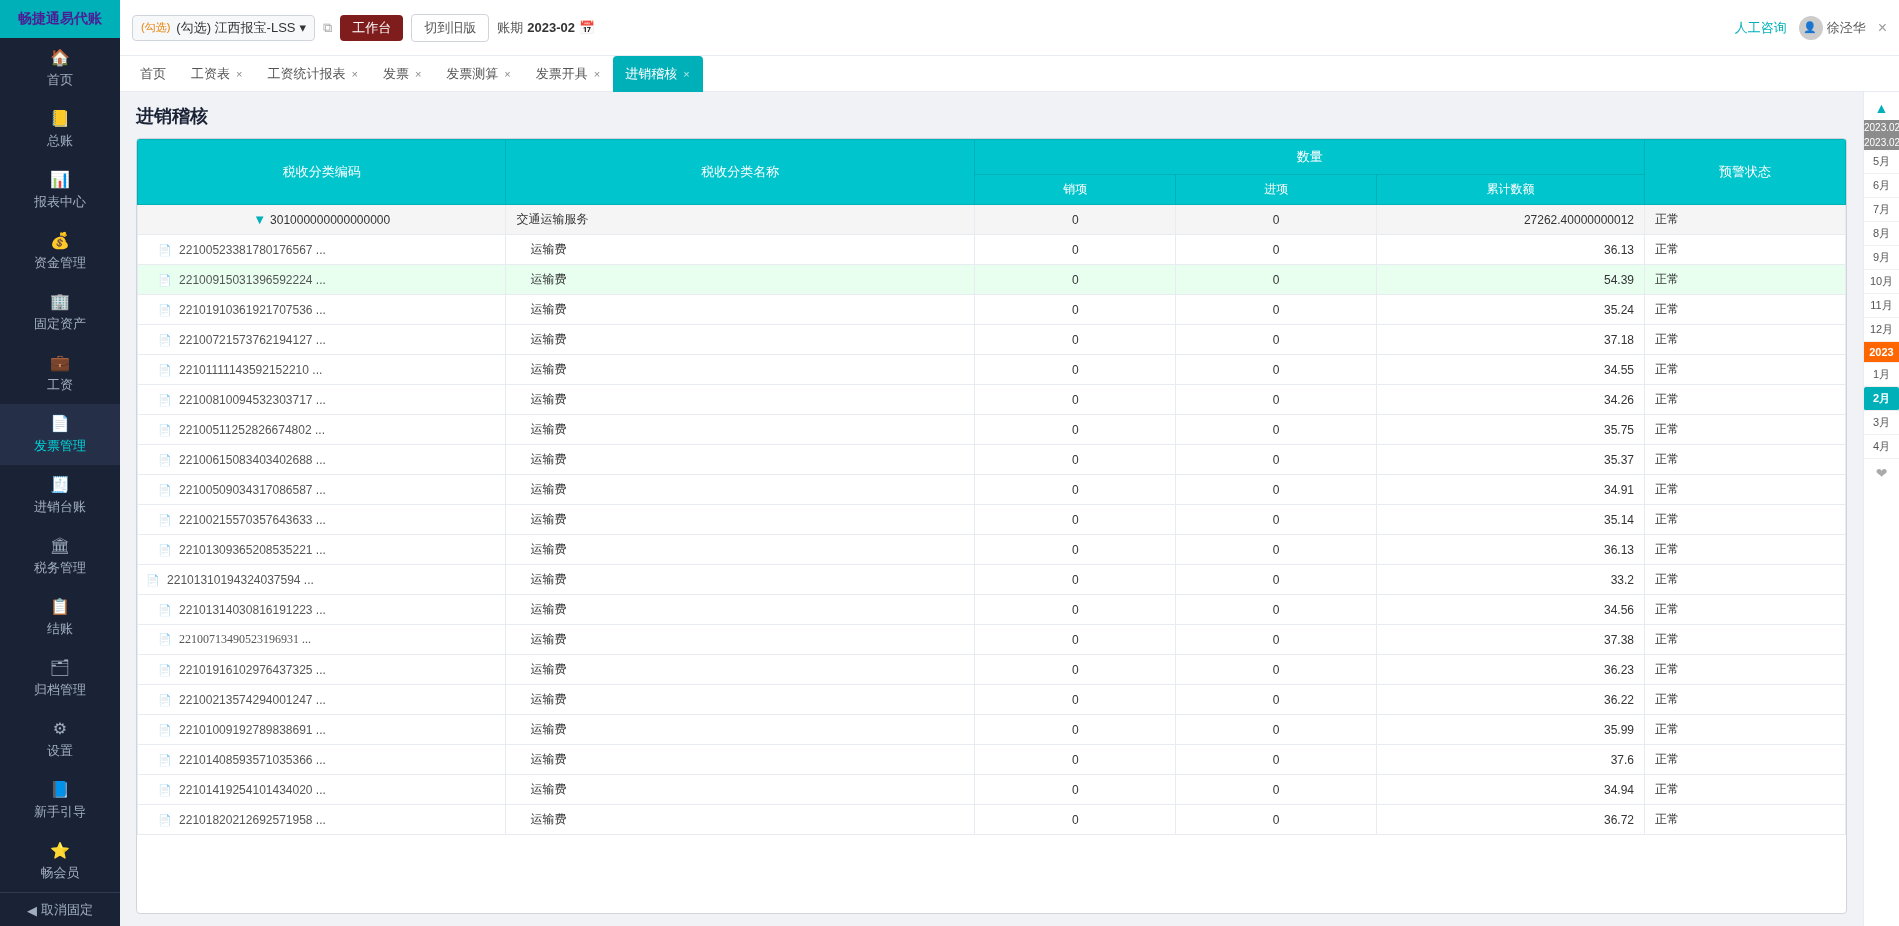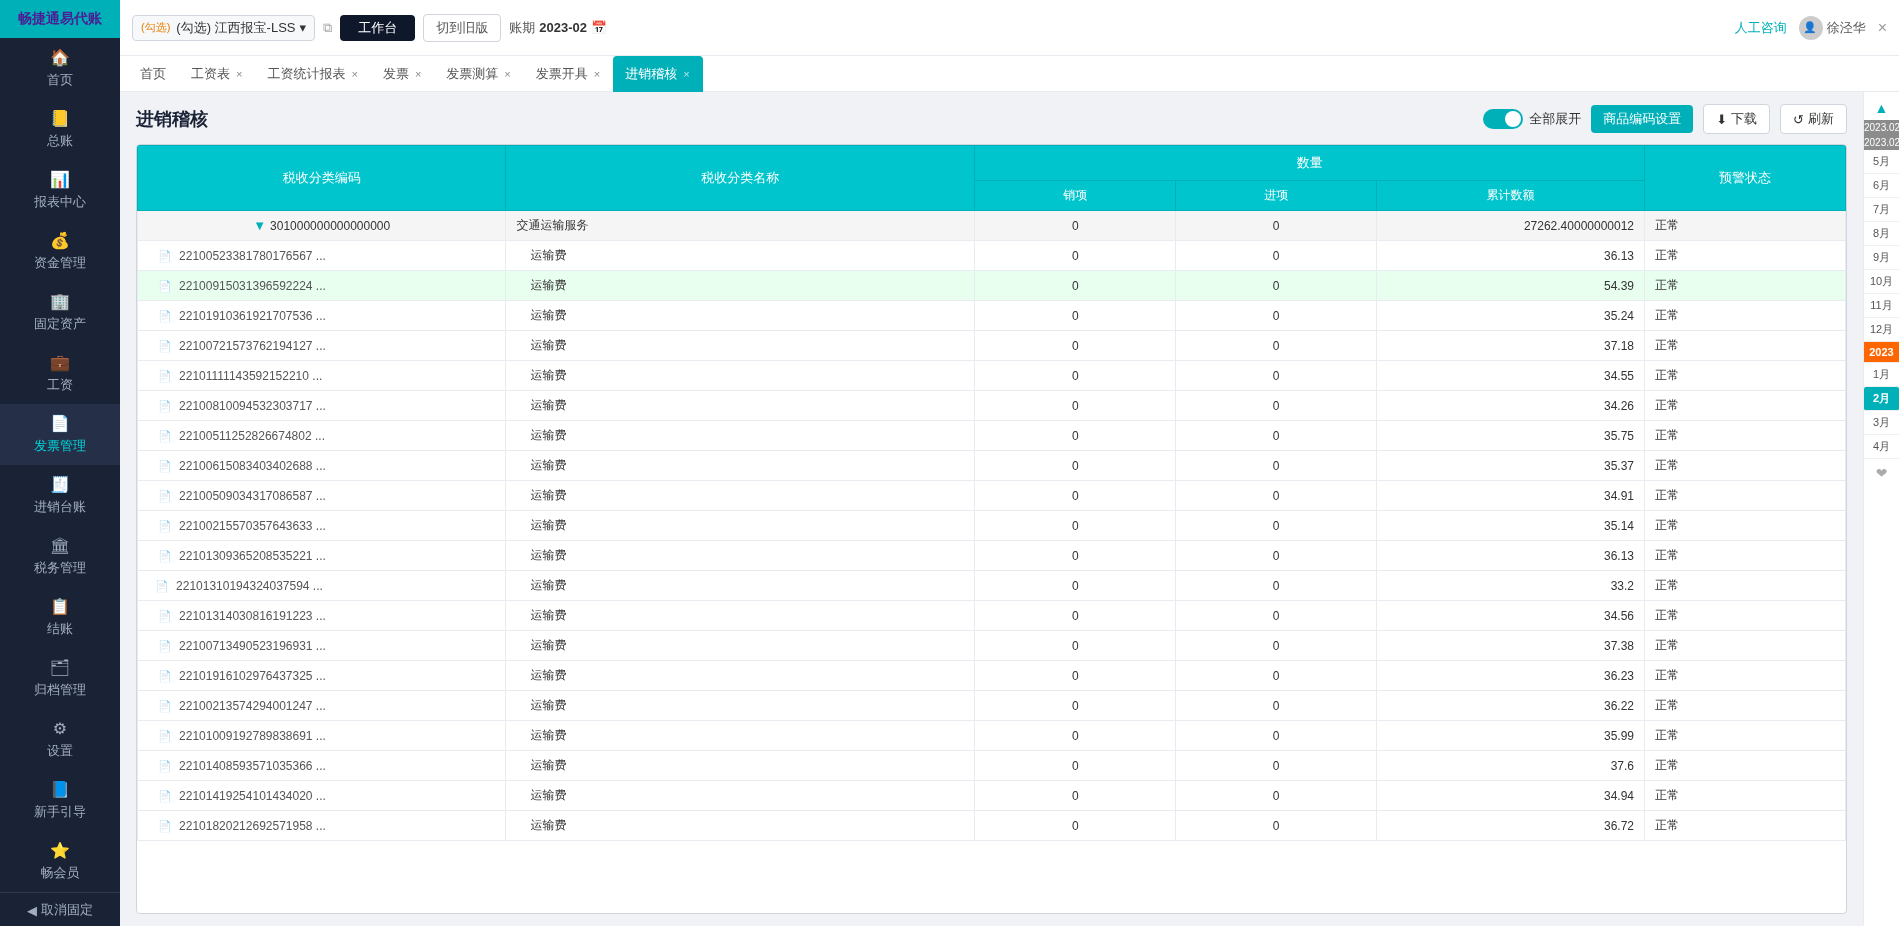--- a/index.html
+++ b/index.html
@@ -77,25 +77,25 @@
       padding: 3px 8px;
       color: #333;
       background: #f7f8fa;
       min-width: 160px;
       display: flex;
       align-items: center;
       gap: 4px;
       cursor: pointer;
     }
     .btn-worktable {
-      background: #0f172a;
+      background: #7f1d1d;
       color: white;
       border: none;
       border-radius: 4px;
-      padding: 4px 18px;
+      padding: 4px 12px;
       cursor: pointer;
       font-size: 13px;
     }
     .btn-switch {
       background: #fff;
       color: #555;
       border: 1px solid #d0d5dd;
       border-radius: 4px;
       padding: 4px 12px;
       cursor: pointer;
@@ -454,35 +454,20 @@
       <span>进销稽核</span>
       <span class="close-x">×</span>
     </div>
   </div>
 
   <div class="content">
     <div class="page-content">
 
       <div class="page-header">
         <h2 class="page-title">进销稽核</h2>
-        <div class="header-actions">
-          <div class="toggle-wrap">
-            <div class="toggle"></div>
-            <span>全部展开</span>
-          </div>
-          <button class="btn-setting">商品编码设置</button>
-          <button class="btn-download">
-            <span>⬇</span>
-            <span>下载</span>
-          </button>
-          <button class="btn-refresh">
-            <span>↺</span>
-            <span>刷新</span>
-          </button>
-        </div>
       </div>
 
       <div class="table-wrap">
         <table>
           <thead>
             <tr>
               <th rowspan="2" style="width:220px;">税收分类编码</th>
               <th rowspan="2" style="width:280px;">税收分类名称</th>
               <th colspan="3">数量</th>
               <th rowspan="2" style="width:120px;">预警状态</th>
@@ -619,21 +604,21 @@
           <span style="color:#e67e00; font-size:11px; margin-right:4px;">📄</span>
           <span style="color:#555; font-size:12px;">22101309365208535221 ...</span>
         </td>
         <td style="padding-left:24px;">运输费</td>
         <td class="center">0</td>
         <td class="center">0</td>
         <td class="right">36.13</td>
         <td>正常</td>
       </tr>
               <tr>
-        <td style="padding-left:17px;">
+        <td style="padding-left:8px;">
           <span style="color:#e67e00; font-size:11px; margin-right:4px;">📄</span>
           <span style="color:#555; font-size:12px;">22101310194324037594 ...</span>
         </td>
         <td style="padding-left:24px;">运输费</td>
         <td class="center">0</td>
         <td class="center">0</td>
         <td class="right">33.2</td>
         <td>正常</td>
       </tr>
               <tr>
@@ -643,21 +628,21 @@
         </td>
         <td style="padding-left:24px;">运输费</td>
         <td class="center">0</td>
         <td class="center">0</td>
         <td class="right">34.56</td>
         <td>正常</td>
       </tr>
               <tr>
         <td style="padding-left:20px;">
           <span style="color:#e67e00; font-size:11px; margin-right:4px;">📄</span>
-          <span style="color:#555; font-size:12px;">22100713490523196931 ...</span>
+          <span style="color:#555; font-size:12px;font-family:Liberation Serif, serif;">22100713490523196931 ...</span>
         </td>
         <td style="padding-left:24px;">运输费</td>
         <td class="center">0</td>
         <td class="center">0</td>
         <td class="right">37.38</td>
         <td>正常</td>
       </tr>
               <tr>
         <td style="padding-left:20px;">
           <span style="color:#e67e00; font-size:11px; margin-right:4px;">📄</span>

